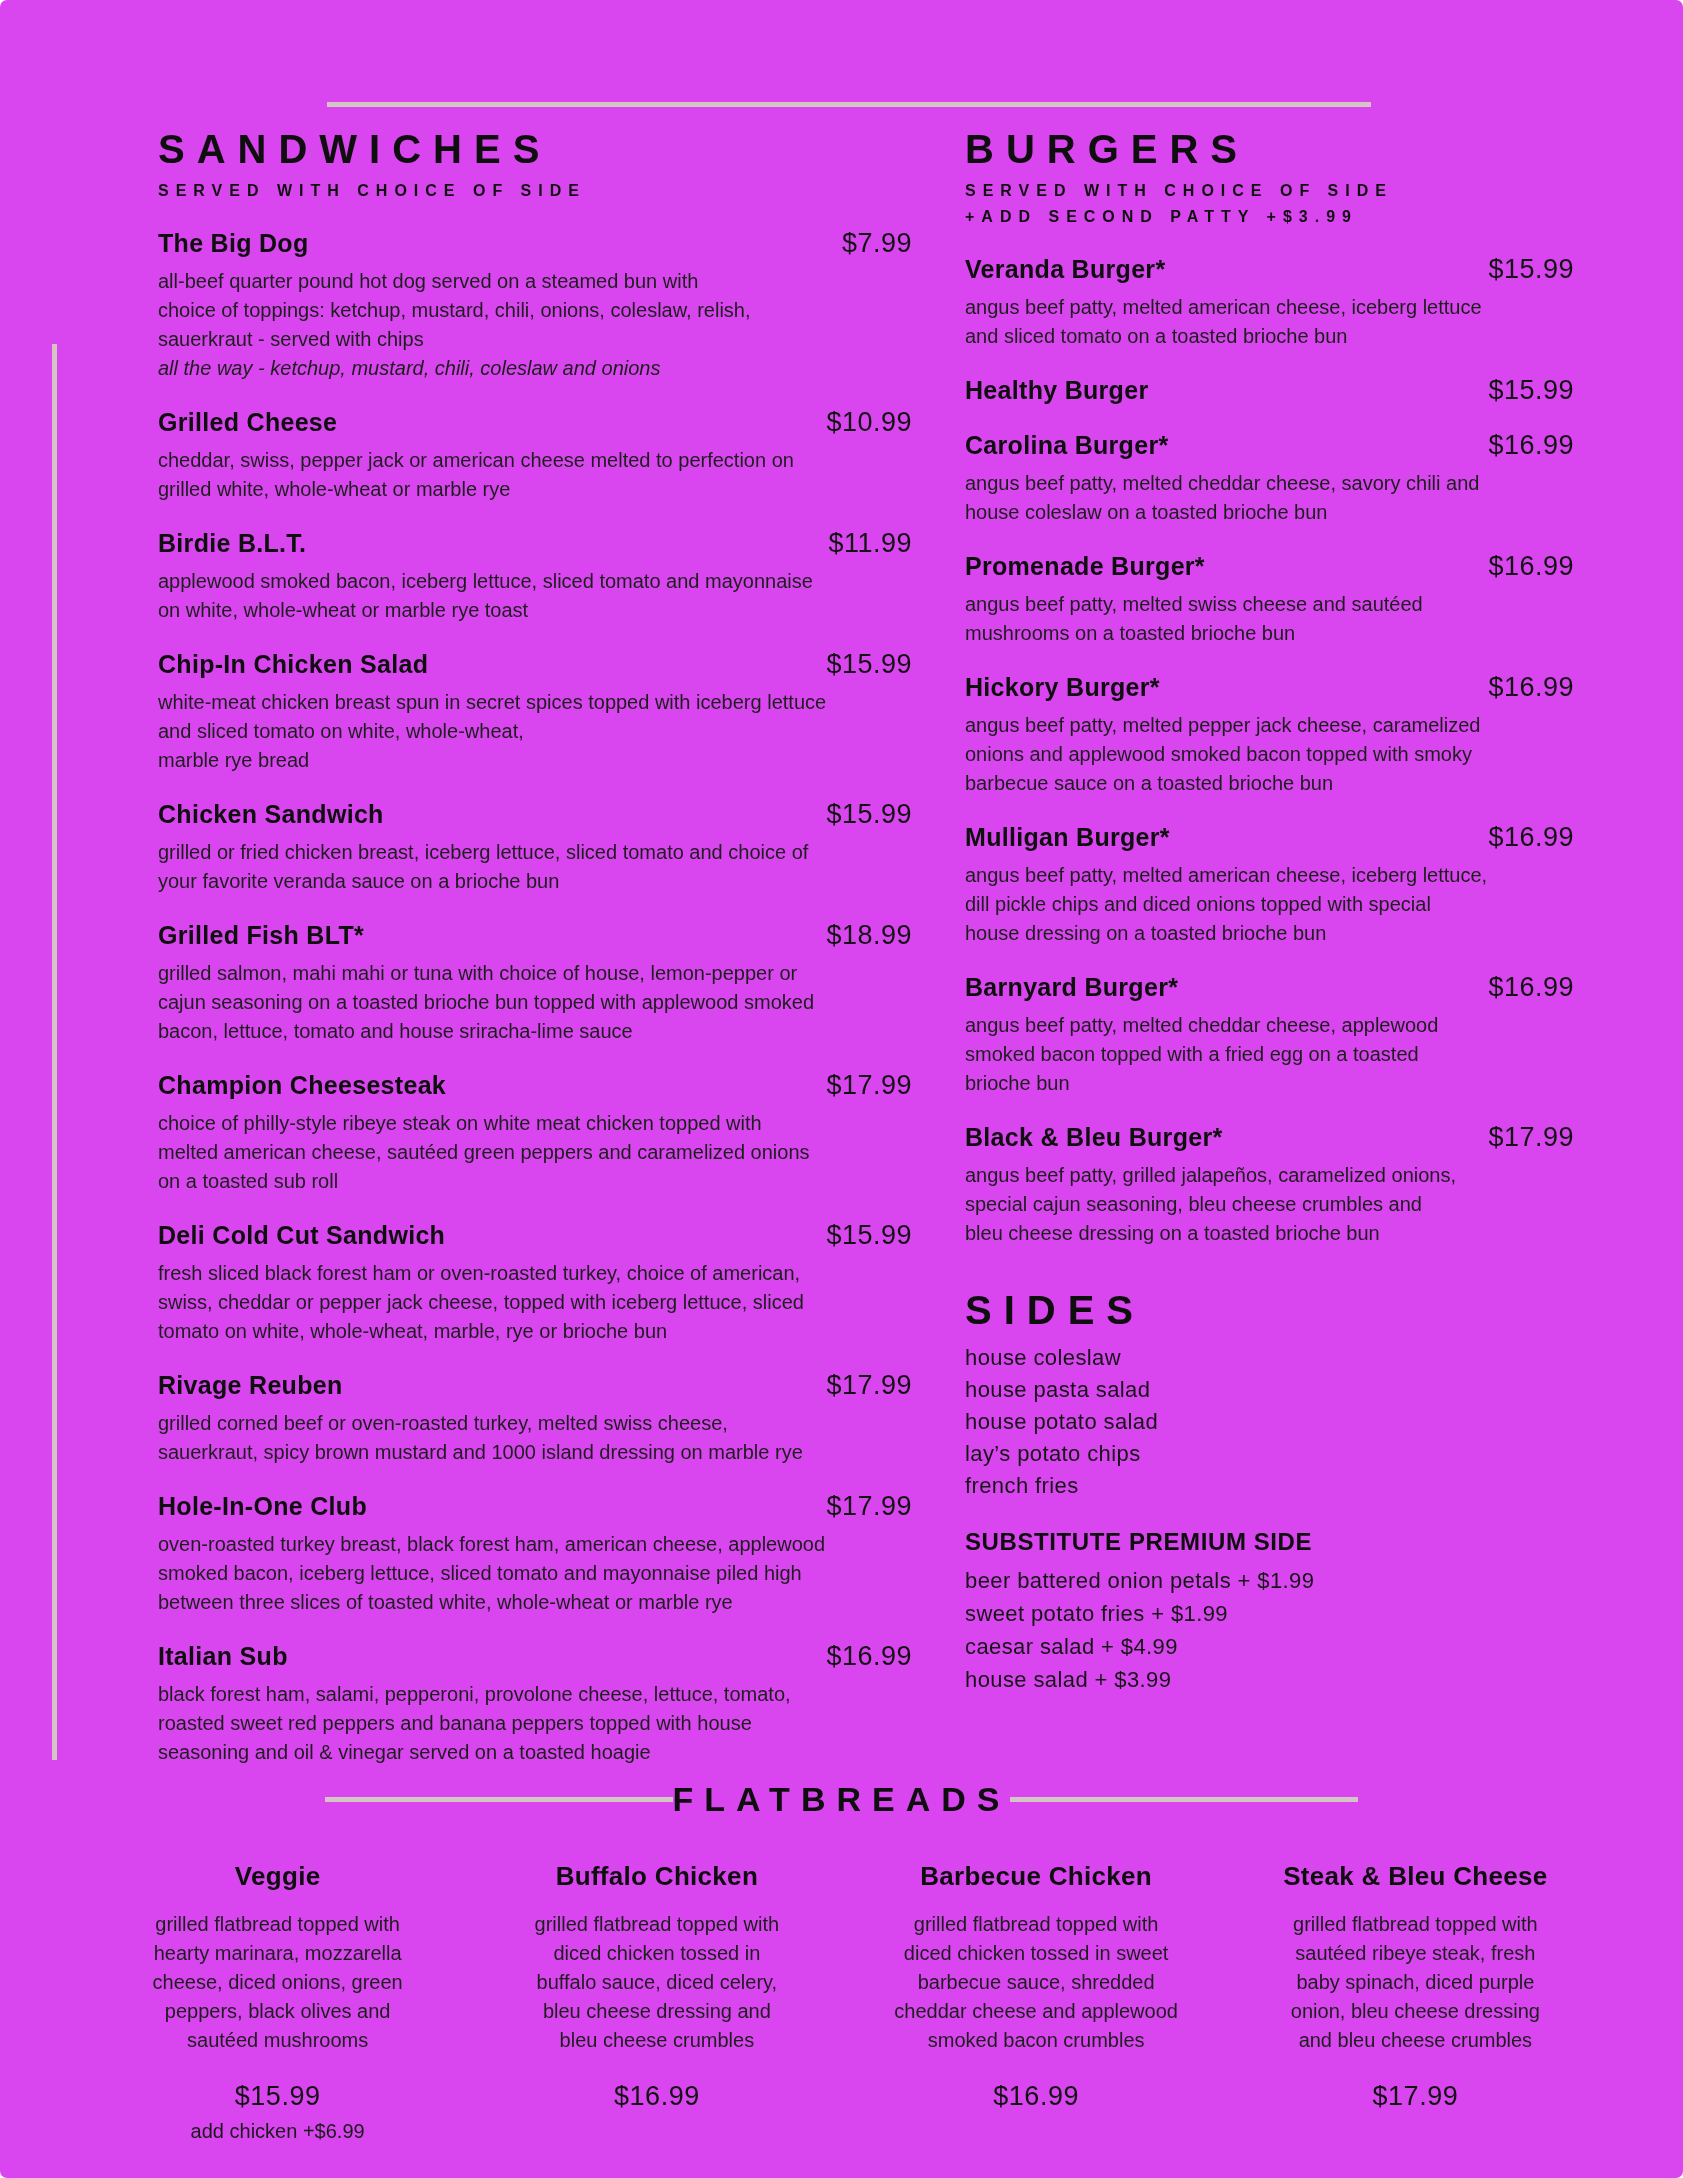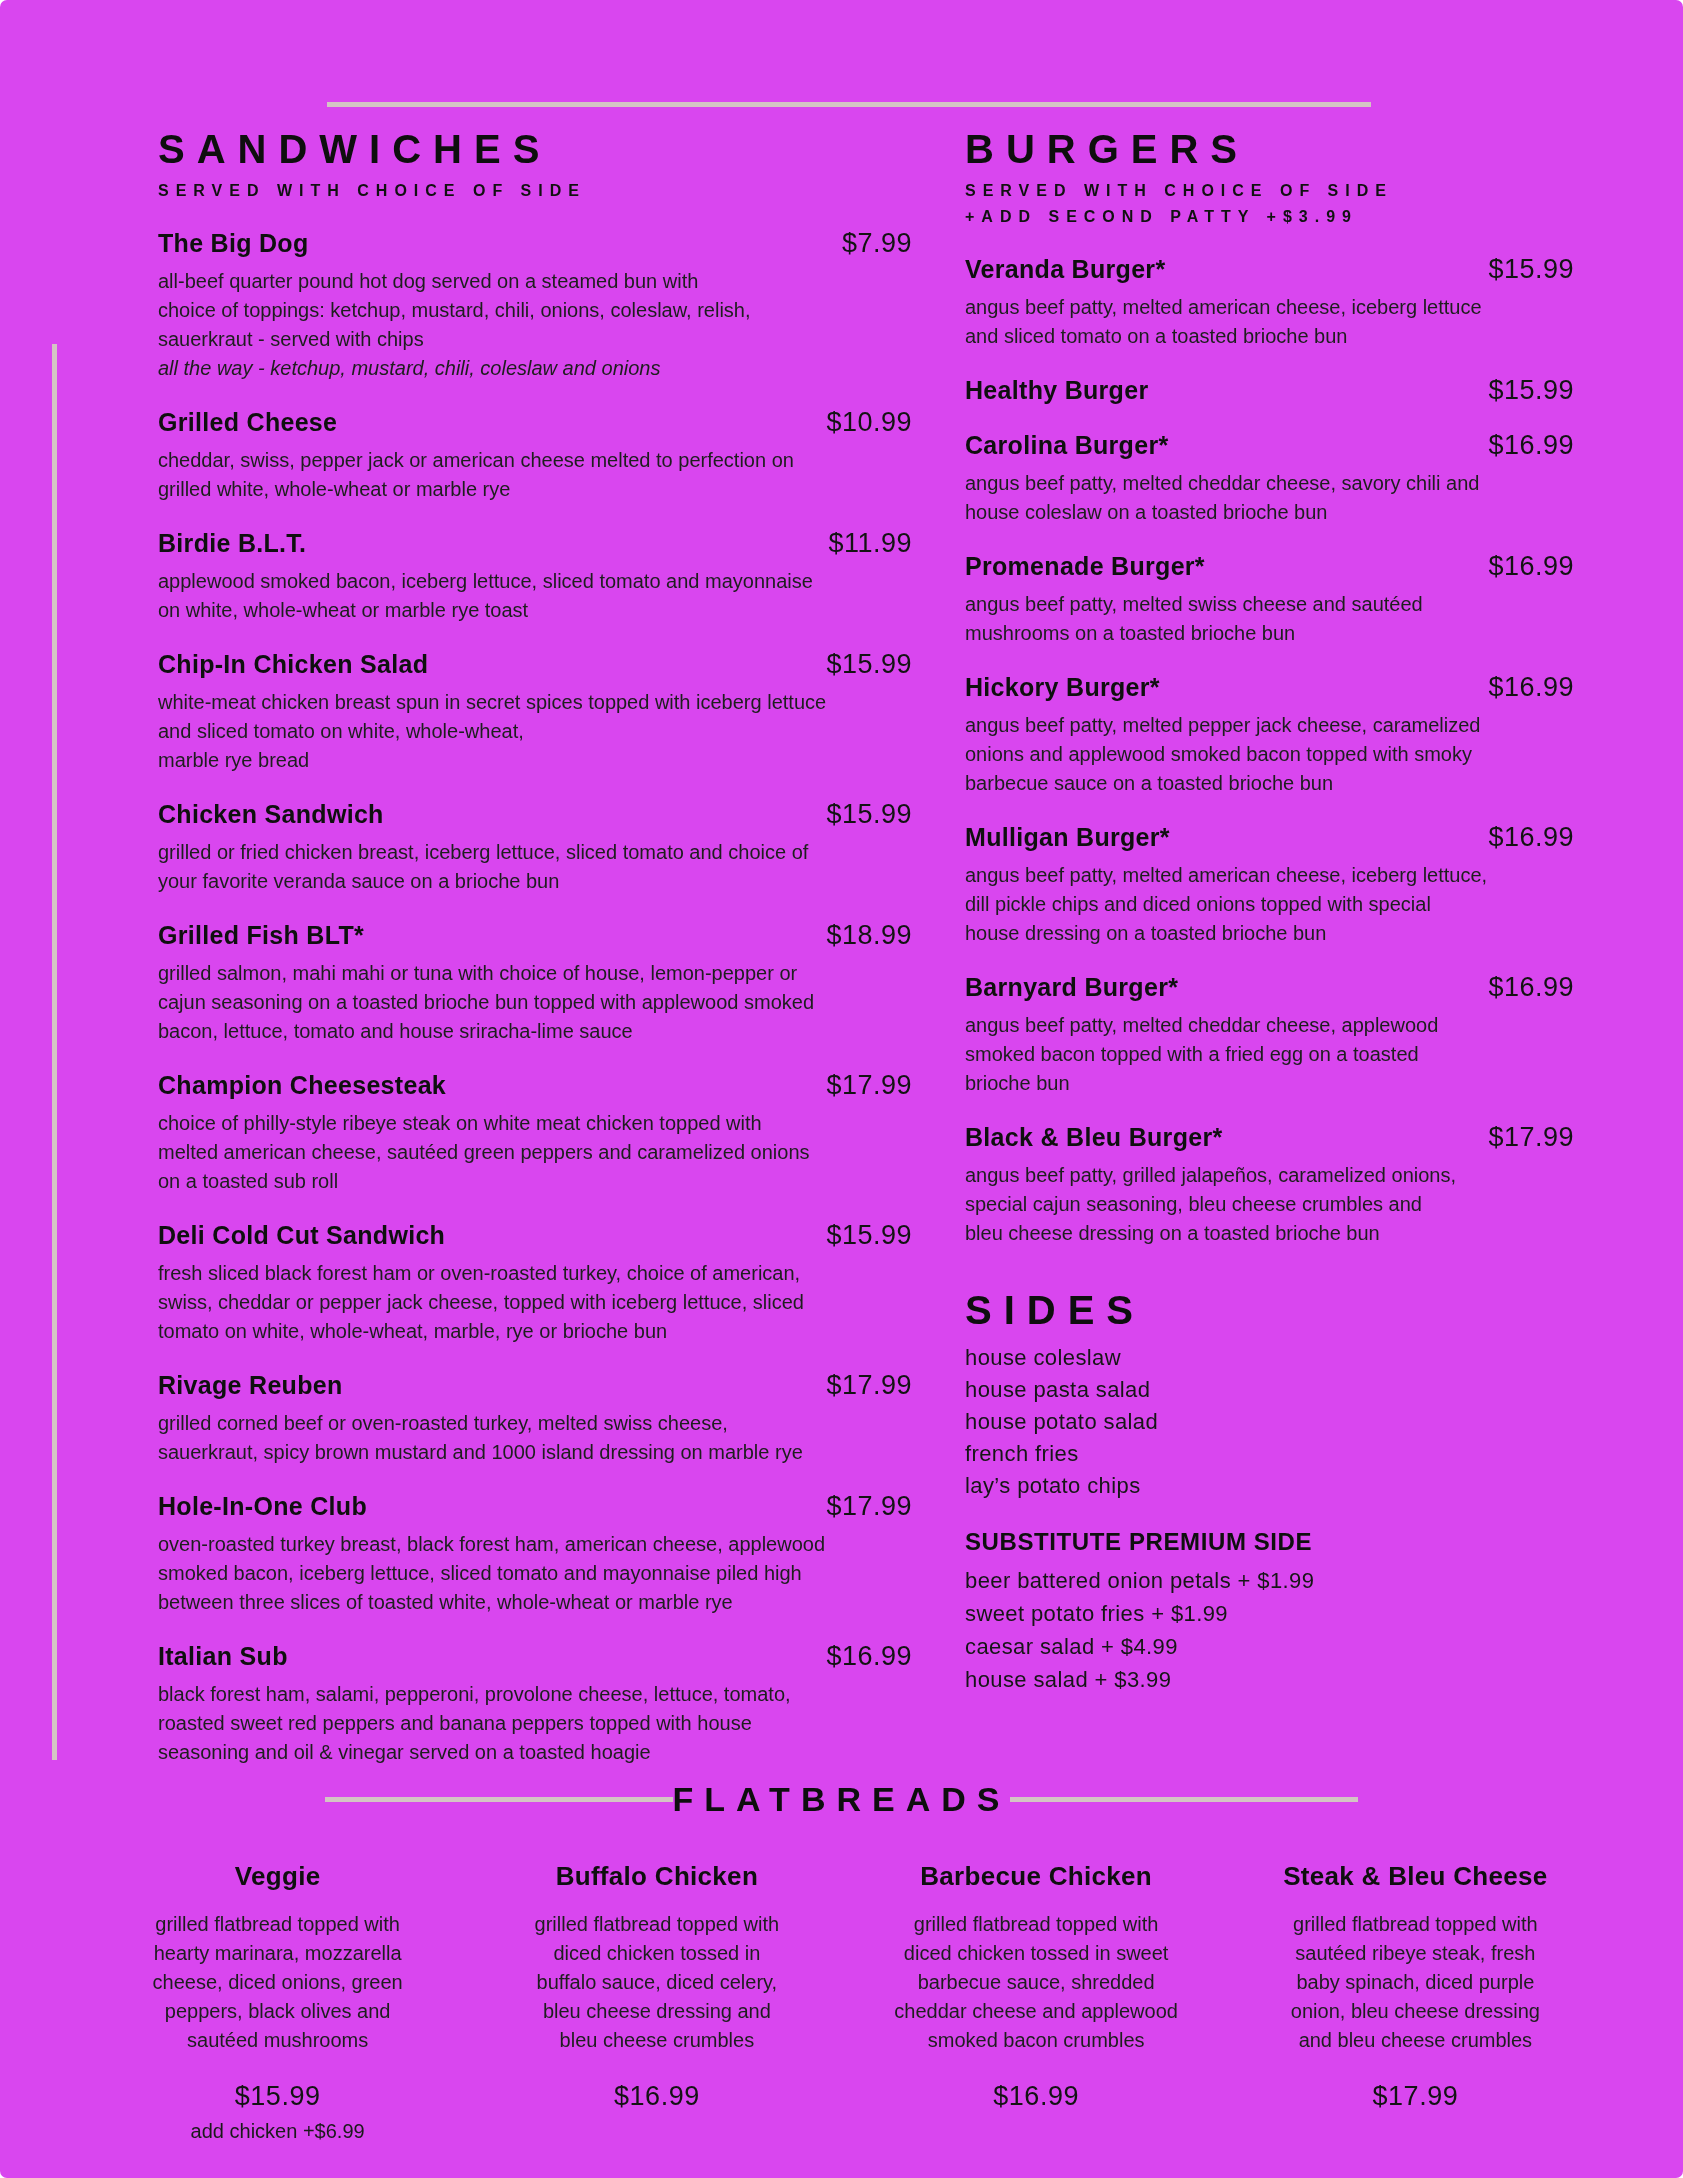--- a/index.html
+++ b/index.html
@@ -268,22 +268,22 @@
 special cajun seasoning, bleu cheese crumbles and
 bleu cheese dressing on a toasted brioche bun</p>
     </article>
 
     <div class="sides-block">
       <h1 class="section-title">SIDES</h1>
       <div class="plain-list">
         <div>house coleslaw</div>
         <div>house pasta salad</div>
         <div>house potato salad</div>
+        <div>lay’s potato chips</div>
         <div>french fries</div>
-        <div>lay’s potato chips</div>
       </div>
     </div>
 
     <div class="premium-block">
       <h2 class="premium-title">SUBSTITUTE PREMIUM SIDE</h2>
       <div class="premium-list">
         <div>beer battered onion petals + $1.99</div>
         <div>sweet potato fries  + $1.99</div>
         <div>caesar salad  + $4.99</div>
         <div>house salad  + $3.99</div>

